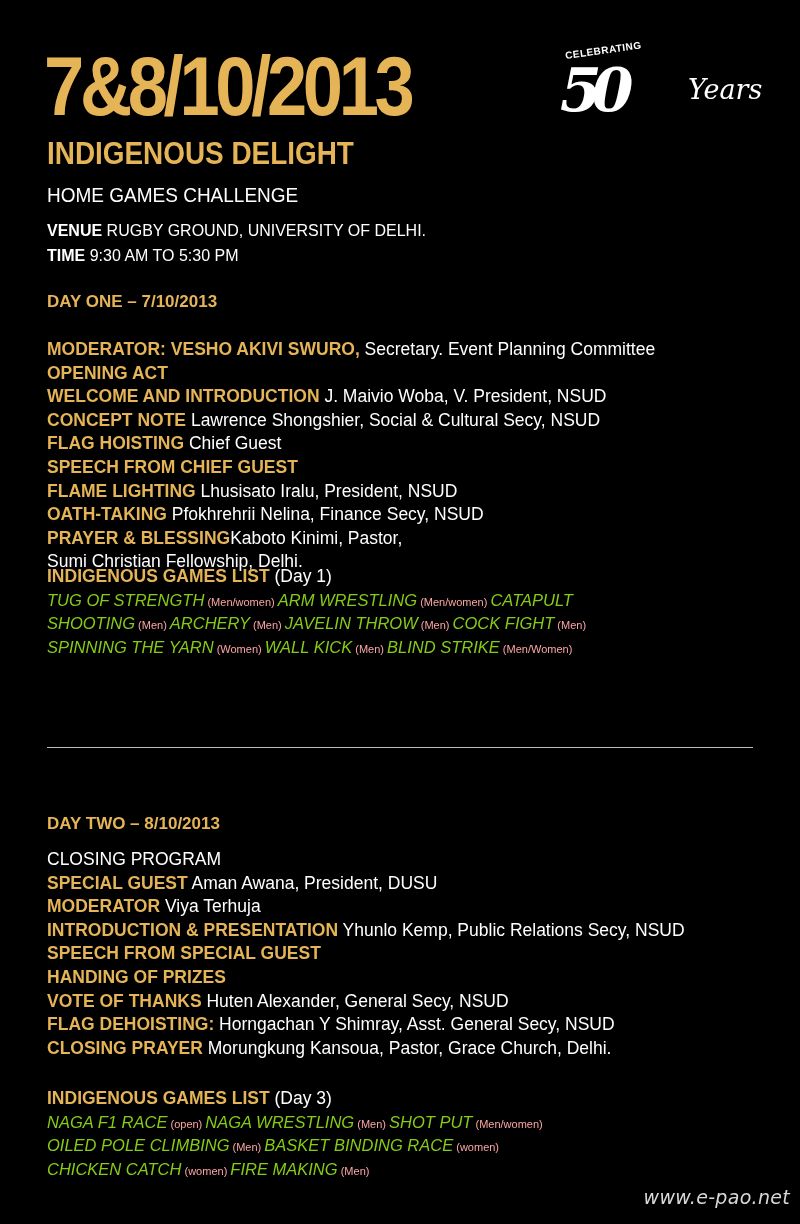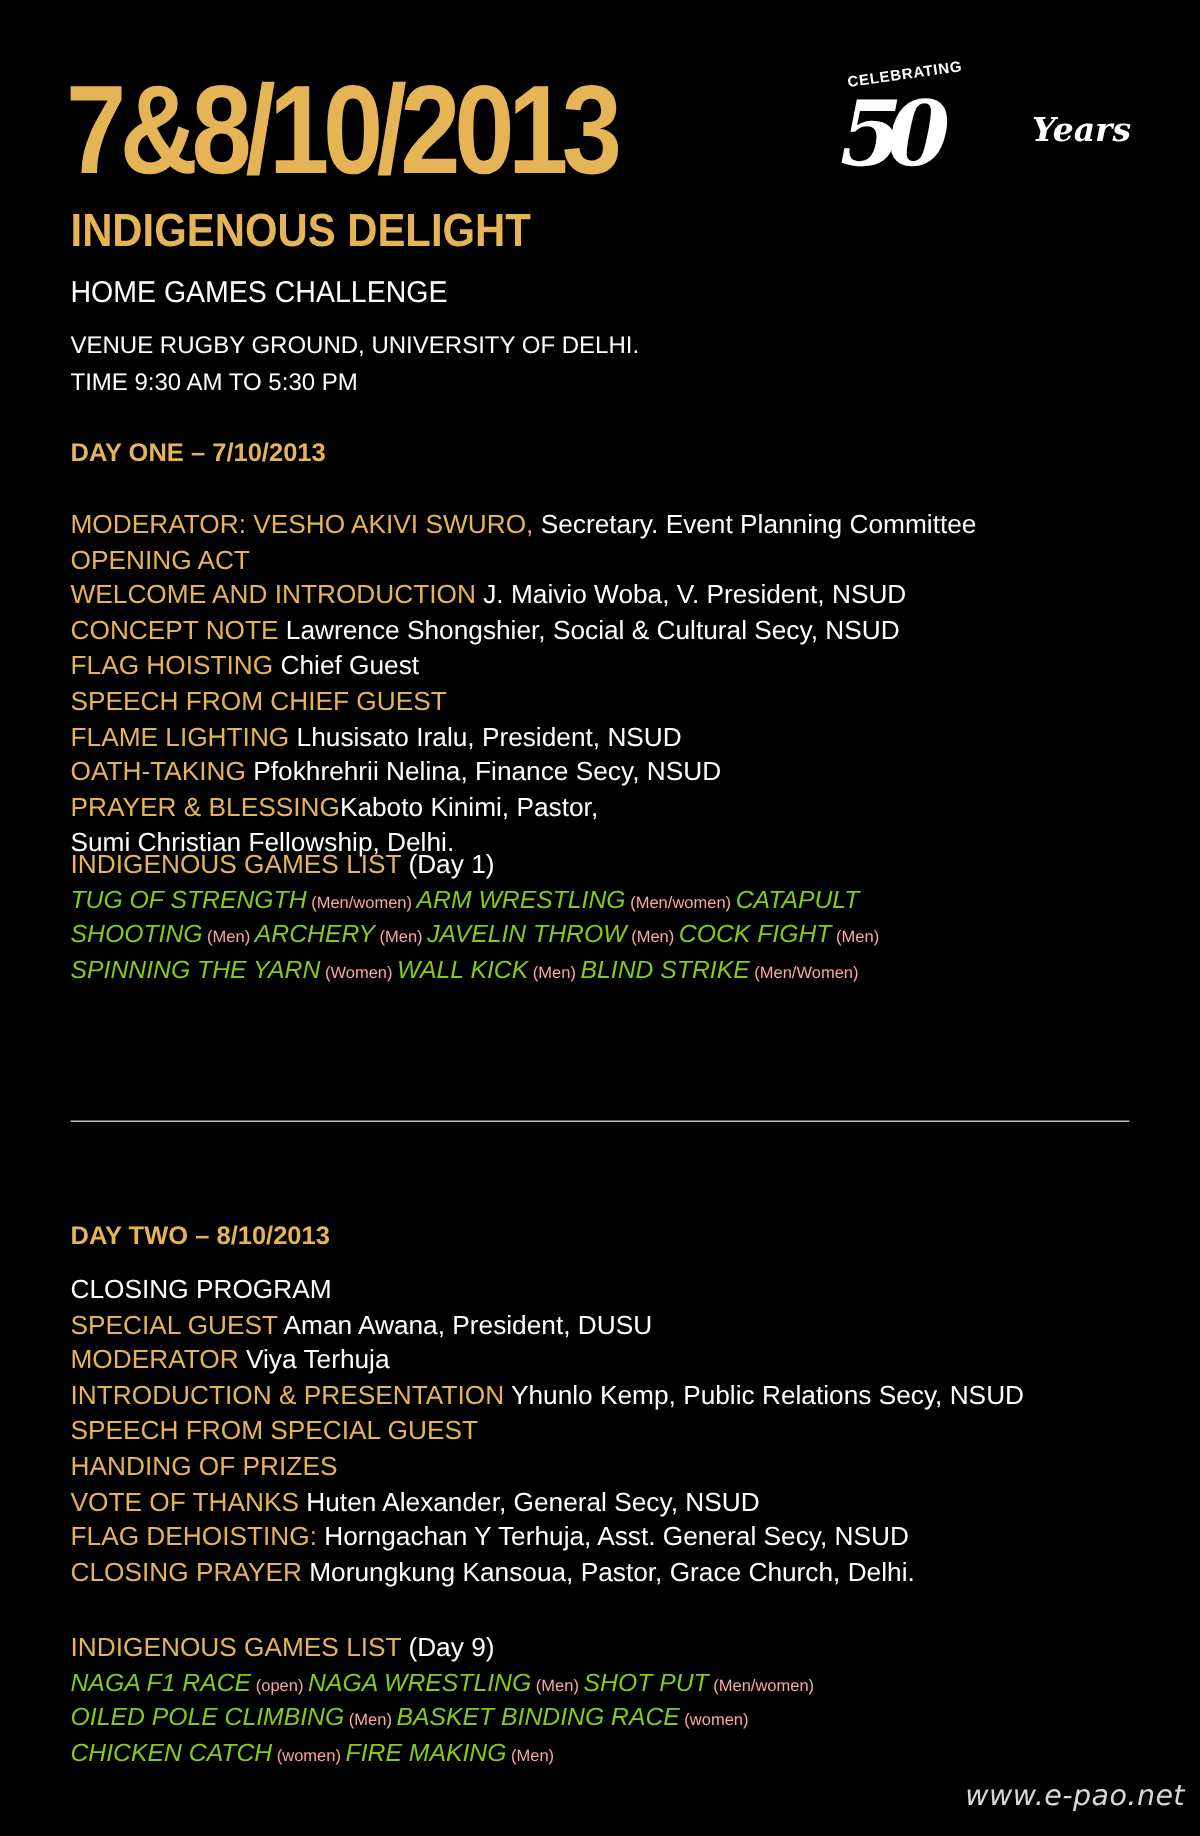--- a/index.html
+++ b/index.html
@@ -10,21 +10,21 @@
     body {
       width: 800px;
       height: 1224px;
       position: relative;
       overflow: hidden;
       font-family: "Liberation Sans", sans-serif;
       color: #ffffff;
     }
     .gold { color: #E5B456; }
     .white { color: #ffffff; }
-    .b { font-weight: normal; margin-top: 28px; }
+    .b { font-weight: bold; margin-top: 28px; }
 
     #date-title {
       position: absolute;
       left: 44px;
       top: 38px;
       font-size: 84px;
       font-weight: bold;
       letter-spacing: -5px;
       line-height: 96px;
       transform: scaleX(0.86);
@@ -89,23 +89,23 @@
       font-family: "DejaVu Serif", serif;
       line-height: 100px;
       letter-spacing: -10px;
       white-space: nowrap;
       text-align: center;
     }
     #logo .years {
       position: absolute;
       left: 128px;
       top: 38px;
-      font-size: 22px;
-      font-style: italic;
-      font-weight: bold;
+      font-size: 27px;
+      font-style: italic;
+      font-weight: normal;
       font-family: "DejaVu Serif", serif;
       white-space: nowrap;
     }
 
     .section-heading {
       position: absolute;
       left: 47px;
       font-size: 17px;
       font-weight: bold;
       line-height: 22px;
@@ -220,26 +220,26 @@
 <div class="section-heading gold" style="top:803px;margin-top:10px;">DAY TWO – 8/10/2013</div>
 
 <div class="program" style="top:848px;">
   <div class="row">CLOSING PROGRAM</div>
   <div class="row"><span class="gold b">SPECIAL GUEST</span><span> Aman Awana, President, DUSU</span></div>
   <div class="row"><span class="gold b">MODERATOR</span><span> Viya Terhuja</span></div>
   <div class="row"><span class="gold b">INTRODUCTION &amp; PRESENTATION</span><span> Yhunlo Kemp, Public Relations Secy, NSUD</span></div>
   <div class="row"><span class="gold b">SPEECH FROM SPECIAL GUEST</span><span></span></div>
   <div class="row"><span class="gold b">HANDING OF PRIZES</span><span></span></div>
   <div class="row"><span class="gold b">VOTE OF THANKS</span><span> Huten Alexander, General Secy, NSUD</span></div>
-  <div class="row"><span class="gold b">FLAG DEHOISTING:</span><span> Horngachan Y Terhuja, Asst. General Secy, NSUD</span></div>
+  <div class="row"><span class="gold b">FLAG DEHOISTING:</span><span> Horngachan Y Shimray, Asst. General Secy, NSUD</span></div>
   <div class="row"><span class="gold b">CLOSING PRAYER</span><span> Morungkung Kansoua, Pastor, Grace Church, Delhi.</span></div>
 </div>
 
 <div class="games" style="top:1087px;">
-  <div class="row title-row"><span class="gold b">INDIGENOUS GAMES LIST</span><span> (Day 9)</span></div>
+  <div class="row title-row"><span class="gold b">INDIGENOUS GAMES LIST</span><span> (Day 3)</span></div>
   <div class="row">
     <span class="game-name">NAGA F1 RACE</span><span class="game-cat"> (open) </span><span class="game-name">NAGA WRESTLING</span><span class="game-cat"> (Men) </span><span class="game-name">SHOT PUT</span><span class="game-cat"> (Men/women)</span>
   </div>
   <div class="row">
     <span class="game-name">OILED POLE CLIMBING</span><span class="game-cat"> (Men) </span><span class="game-name">BASKET BINDING RACE</span><span class="game-cat"> (women)</span>
   </div>
   <div class="row">
     <span class="game-name">CHICKEN CATCH</span><span class="game-cat"> (women) </span><span class="game-name">FIRE MAKING</span><span class="game-cat"> (Men)</span>
   </div>
 </div>

